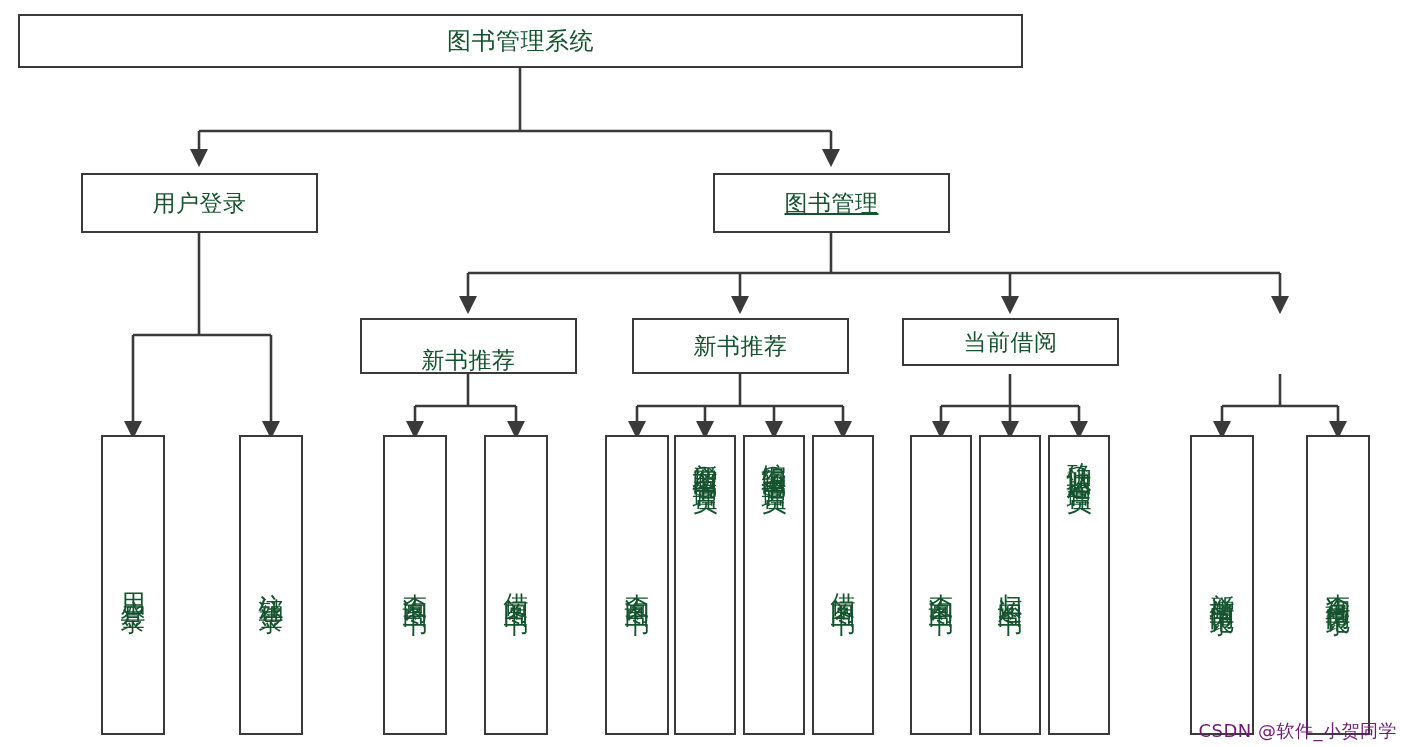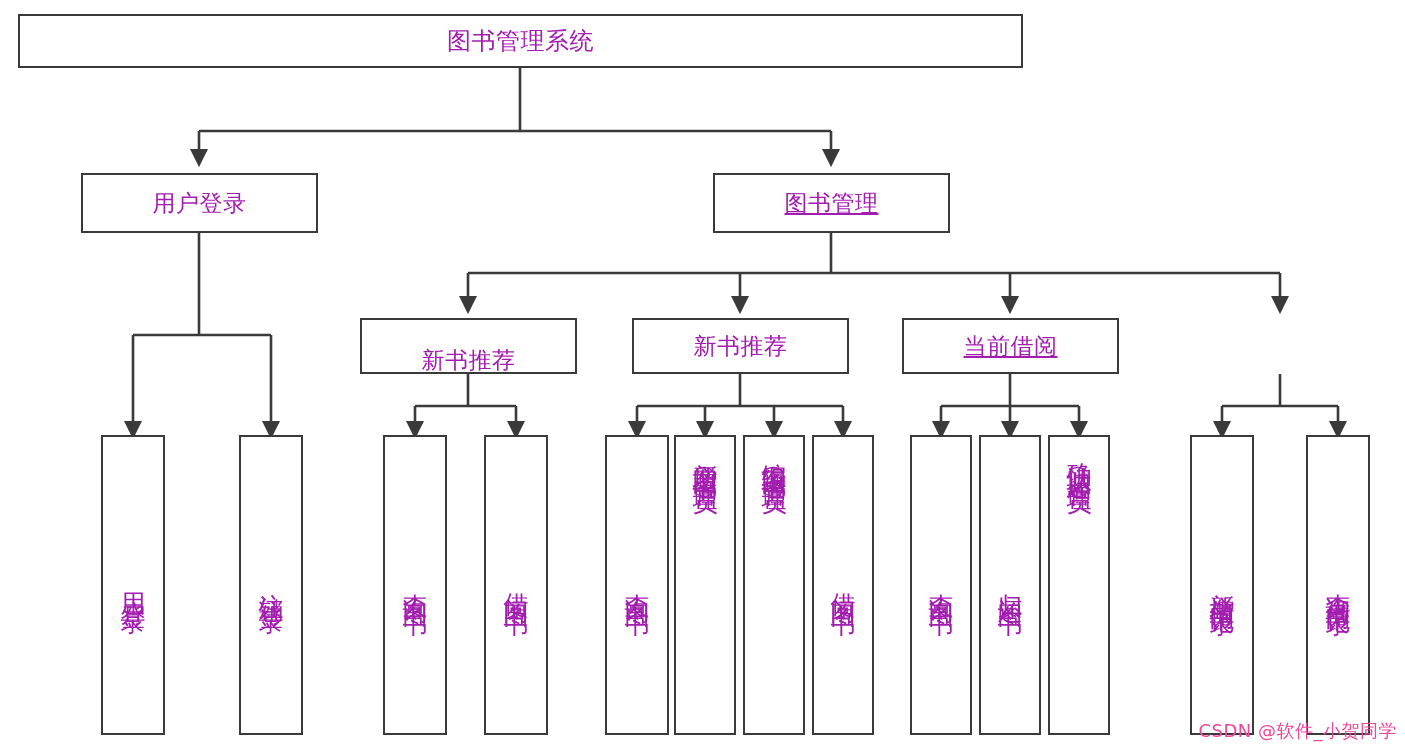--- a/index.html
+++ b/index.html
@@ -27,21 +27,21 @@
     pointer-events: none;
   }
   .node {
     position: absolute;
     box-sizing: border-box;
     background: #ffffff;
     border: 2.5px solid #3a3a3a;
     display: flex;
     align-items: center;
     justify-content: center;
-    color: #a21caf;
+    color: #14532d;
   }
   .node .lbl {
     display: block;
     text-align: center;
     line-height: 1.0;
     white-space: nowrap;
   }
   
   .node.horiz .lbl {
     font-size: 23px;
@@ -70,21 +70,21 @@
   }
   .node.vert.topalign {
     align-items: flex-start;
     padding-top: 6px;
   }
   #watermark {
     position: absolute;
     right: 8px;
     bottom: 4px;
     font-size: 18px;
-    color: #ec4899;
+    color: #701a75;
     white-space: nowrap;
     letter-spacing: 0.5px;
   }
 </style>
 </head>
 <body>
 
 <div id="canvas">
 
   <svg id="edges" viewBox="0 0 1405 747" width="1405" height="747" xmlns="http://www.w3.org/2000/svg">
@@ -150,21 +150,21 @@
   </div>
 
   <div class="node horiz" style="left:360px; top:318px; width:217px; height:56px;align-items:flex-end;">
     <span class="lbl">新书推荐</span>
   </div>
 
   <div class="node horiz" style="left:632px; top:318px; width:217px; height:56px;">
     <span class="lbl">新书推荐</span>
   </div>
 
-  <div class="node horiz" style="left:902px; top:318px; width:217px; height:56px;text-decoration:underline;">
+  <div class="node horiz" style="left:902px; top:318px; width:217px; height:48px;">
     <span class="lbl">当前借阅</span>
   </div>
 
 
   <div class="node vert" style="left:101px; top:435px; width:64px; height:300px;">
     <span class="lbl">用户登录</span>
   </div>
 
   <div class="node vert" style="left:239px; top:435px; width:64px; height:300px;">
     <span class="lbl">注销登录</span>

